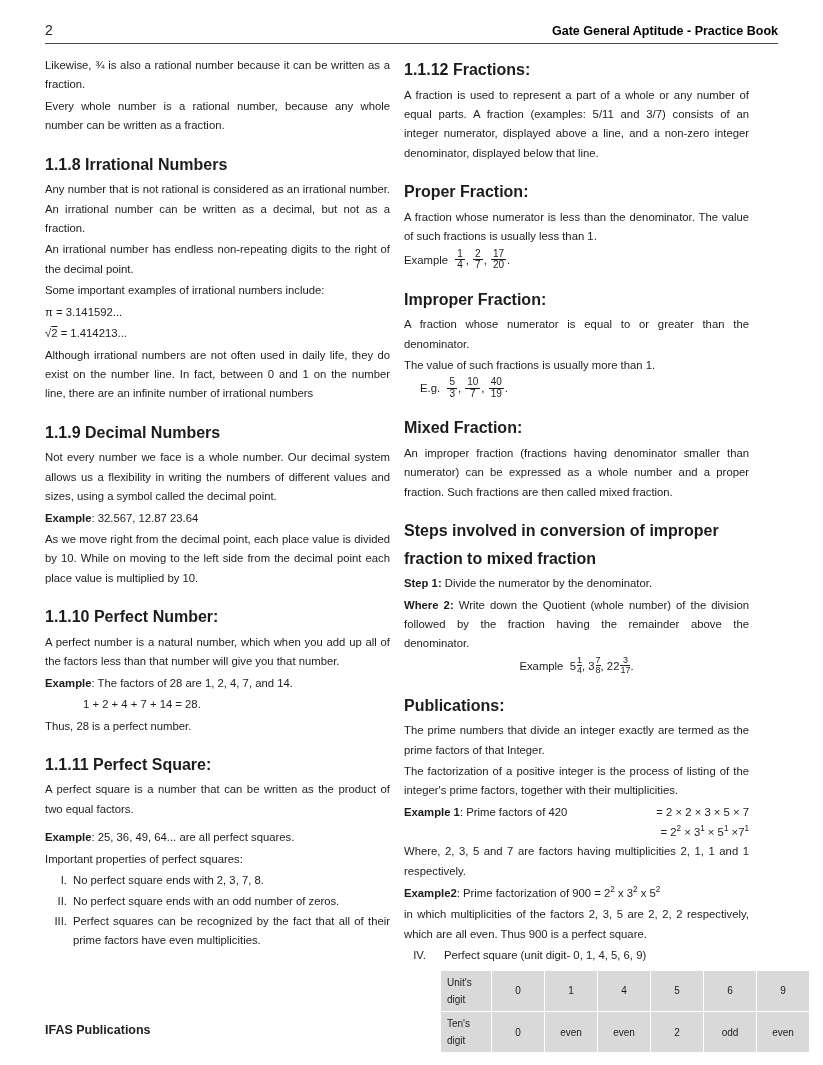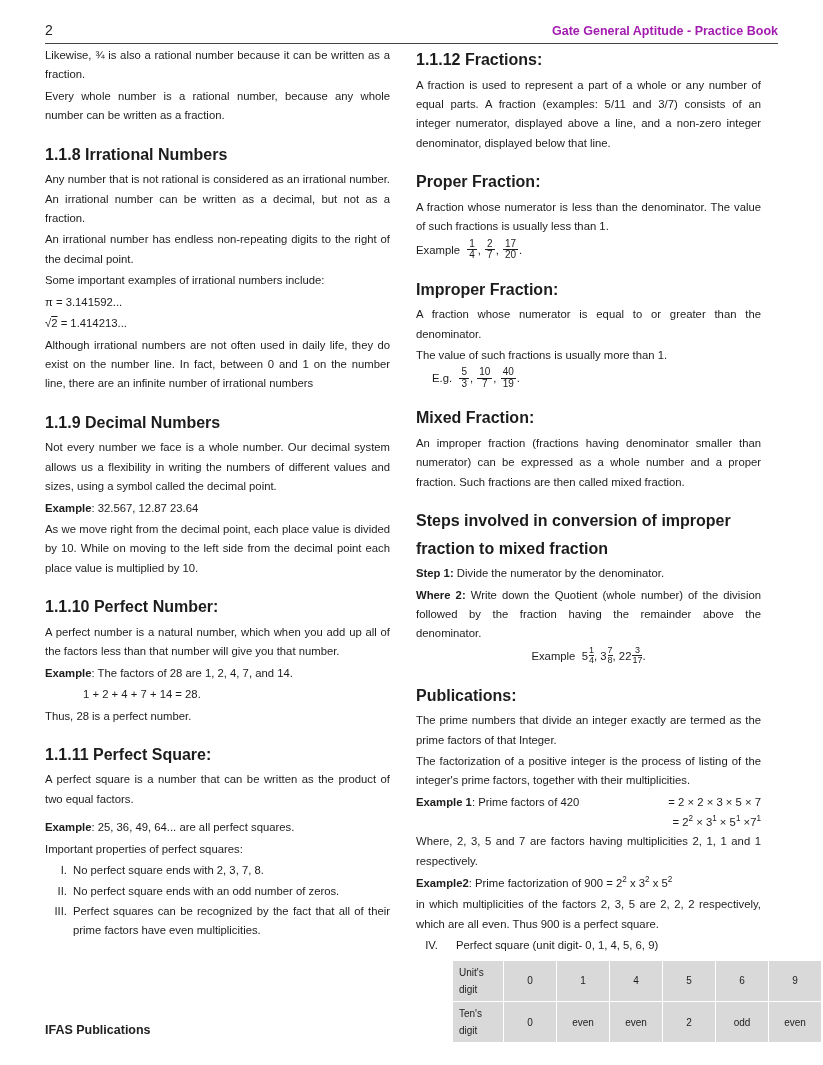--- a/index.html
+++ b/index.html
@@ -31,27 +31,27 @@
     padding-bottom: 5px;
     border-bottom: 1.5px solid #444;
   }
   .page-number {
     font-size: 14px;
     color: #222;
   }
   .header-title {
     font-size: 12.5px;
     font-weight: bold;
-    color: #a21caf;
+    color: #000000;
   }
   
   .columns {
     display: flex;
-    gap: 26px;
-    margin-top: 2px;
+    gap: 14px;
+    margin-top: 12px;
   }
   .col {
     width: 345px;
     font-size: 11.3px;
     line-height: 1.72;
     color: #1c1c1c;
   }
   p {
     margin: 0 0 0 0;
     text-align: justify;

